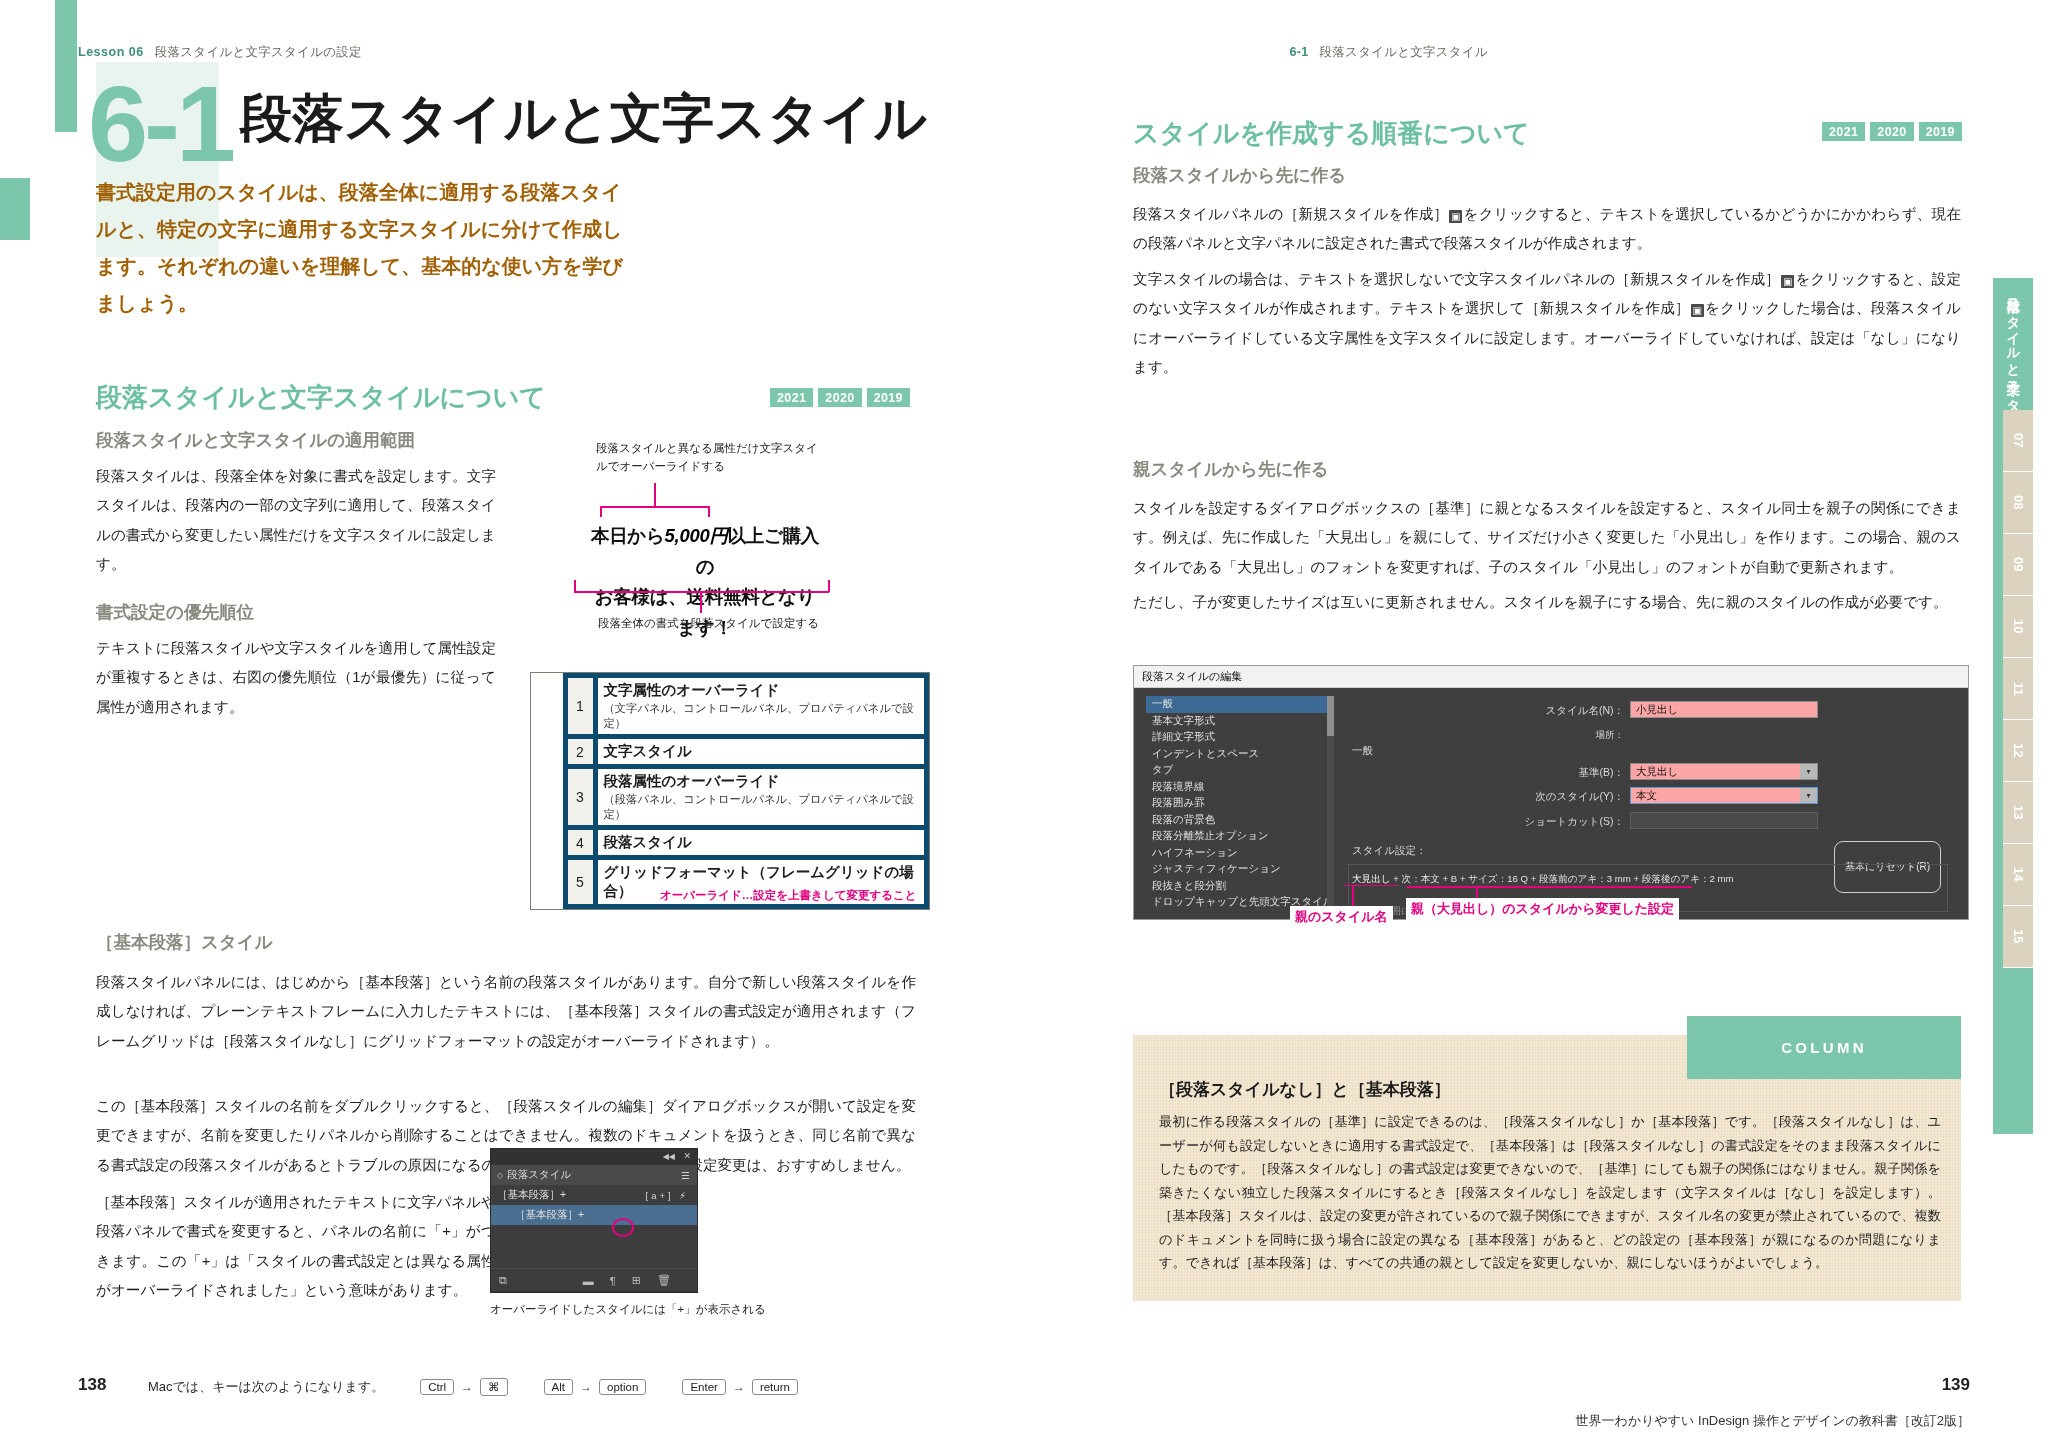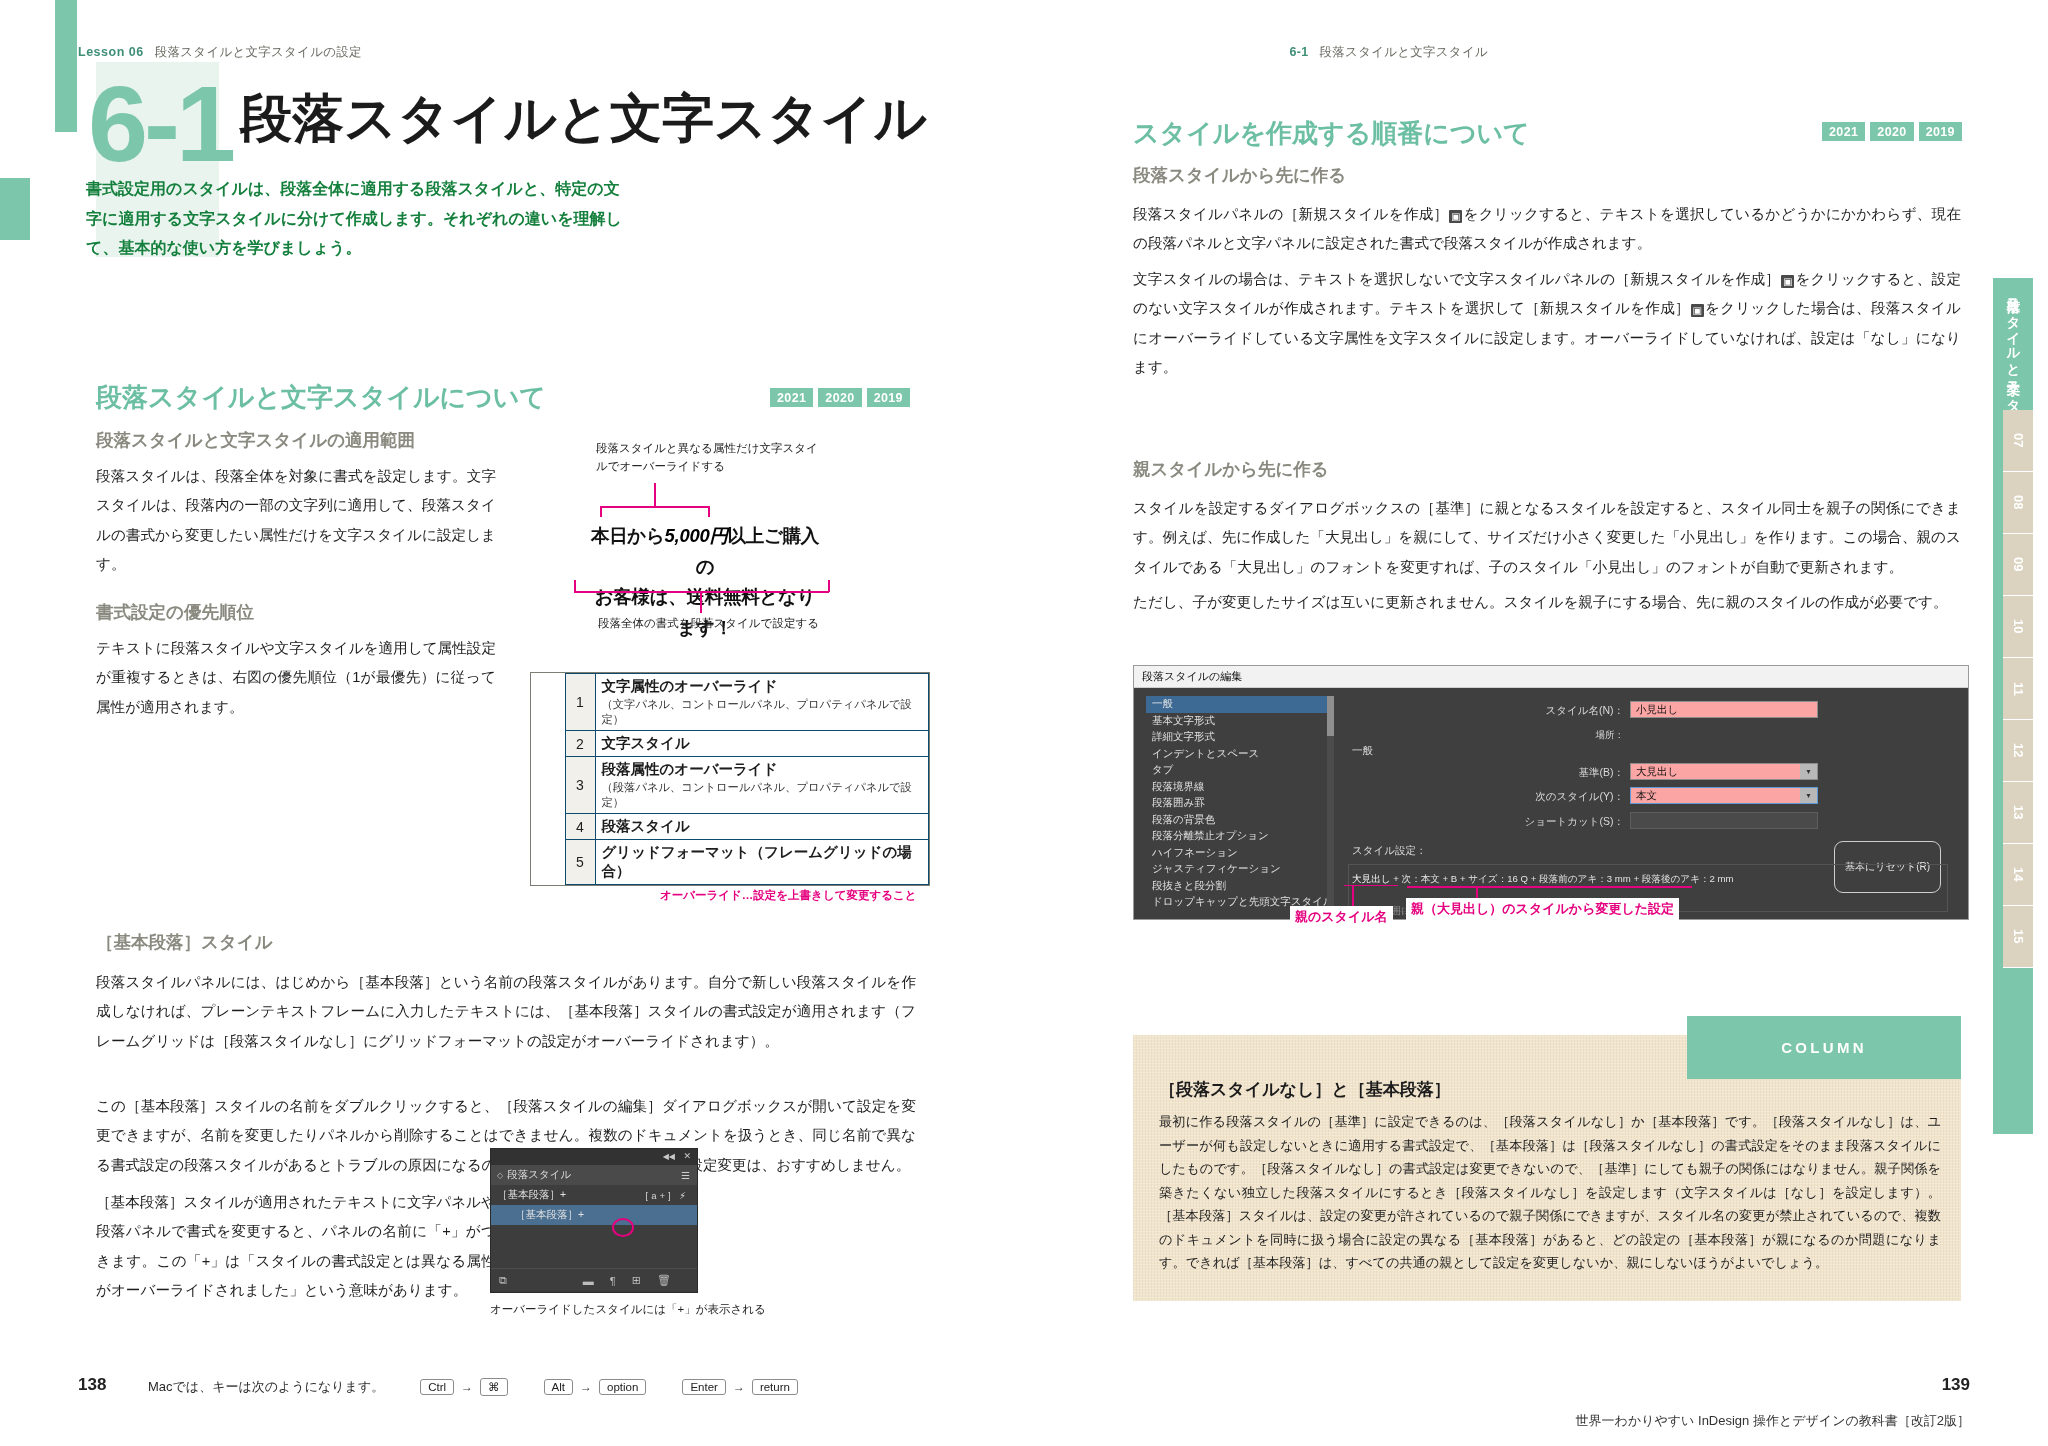--- a/index.html
+++ b/index.html
@@ -36,22 +36,22 @@
   .bignum {
     position:absolute; left:88px; top:70px;
     font-size:108px; font-weight:800; color:#7cc6ab; letter-spacing:-4px;
     font-family:"Liberation Sans", sans-serif; line-height:1;
   }
   .bigtitle {
     position:absolute; left:240px; top:84px;
     font-size:52px; font-weight:800; color:#1b1b1b; letter-spacing:0px;
   }
   .lede {
-    position:absolute; left:86px; top:174px; width:540px;
-    font-size:16px; line-height:1.85; color:#15803d; font-weight:600;
+    position:absolute; left:96px; top:174px; width:540px;
+    font-size:20px; line-height:1.85; color:#a16207; font-weight:600;
   }
 
   
   .h2green {
     position:absolute; font-size:26px; font-weight:800; color:#6cbfa2;
     letter-spacing:0px;
   }
   .h3gray {
     position:absolute; font-size:17.5px; font-weight:700; color:#8a8a80;
   }
@@ -87,21 +87,21 @@
   .pinkline { position:absolute; background:#e5007f; }
 
   
   .ptable {
     position:absolute; left:530px; top:672px; width:400px;
     border:1px solid #7d7d72; border-collapse:collapse;
     background:#fff;
   }
   .ptable table { border-collapse:collapse; width:100%; }
   .ptable td {
-    border:1px solid #0c4a6e; font-size:13px; color:#1d1d1d;
+    border:5px solid #0c4a6e; font-size:13px; color:#1d1d1d;
     padding:3px 6px; vertical-align:middle;
   }
   .ptable td.axis {
     width:34px; text-align:center; background:#f2f0ea; padding:0;
     font-size:13px; font-weight:700;
   }
   .ptable td.num { width:30px; text-align:center; font-size:14px; background:#f2f0ea; }
   .ptable .main { font-size:14.5px; font-weight:700; display:block; }
   .ptable .sub  { font-size:11.3px; color:#333; display:block; margin-top:1px; }
   .axis-col {

